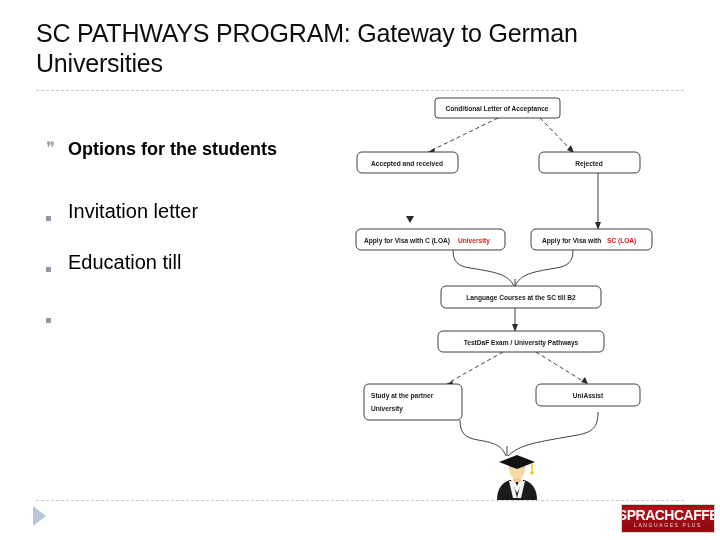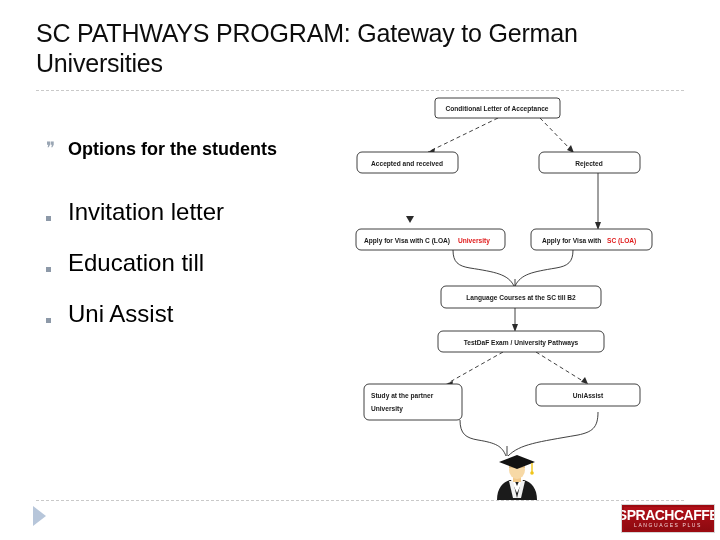--- a/index.html
+++ b/index.html
@@ -86,21 +86,21 @@
   .bullet-mark.square {
     padding-top: 9px;
   }
   .sq {
     display: inline-block;
     width: 5px;
     height: 5px;
     background: #8d99a8;
   }
   .bullet-text {
-    font-size: 24px;
+    font-size: 20px;
     line-height: 25px;
     color: #000000;
   }
   .bullet-text.lead-text {
     font-size: 18px;
     line-height: 27px;
     font-weight: bold;
   }
 
   
@@ -201,21 +201,20 @@
       <span class="bullet-text">Invitation letter</span>
     </div>
 
     <div class="bullet-row">
       <span class="bullet-mark square"><i class="sq"></i></span>
       <span class="bullet-text">Education till</span>
     </div>
 
     <div class="bullet-row">
       <span class="bullet-mark square"><i class="sq"></i></span>
-      <span class="bullet-text">Uni Assist</span>
     </div>
 
   </div>
 
   <div class="flow">
     <svg width="380" height="410" viewBox="0 0 380 410" xmlns="http://www.w3.org/2000/svg">
 
       <path class="edge" d="M158,28 L88,62" stroke-dasharray="4 3"></path>
       <polygon points="88,62 95,58 94,65" fill="#2b2b2b"></polygon>
 

